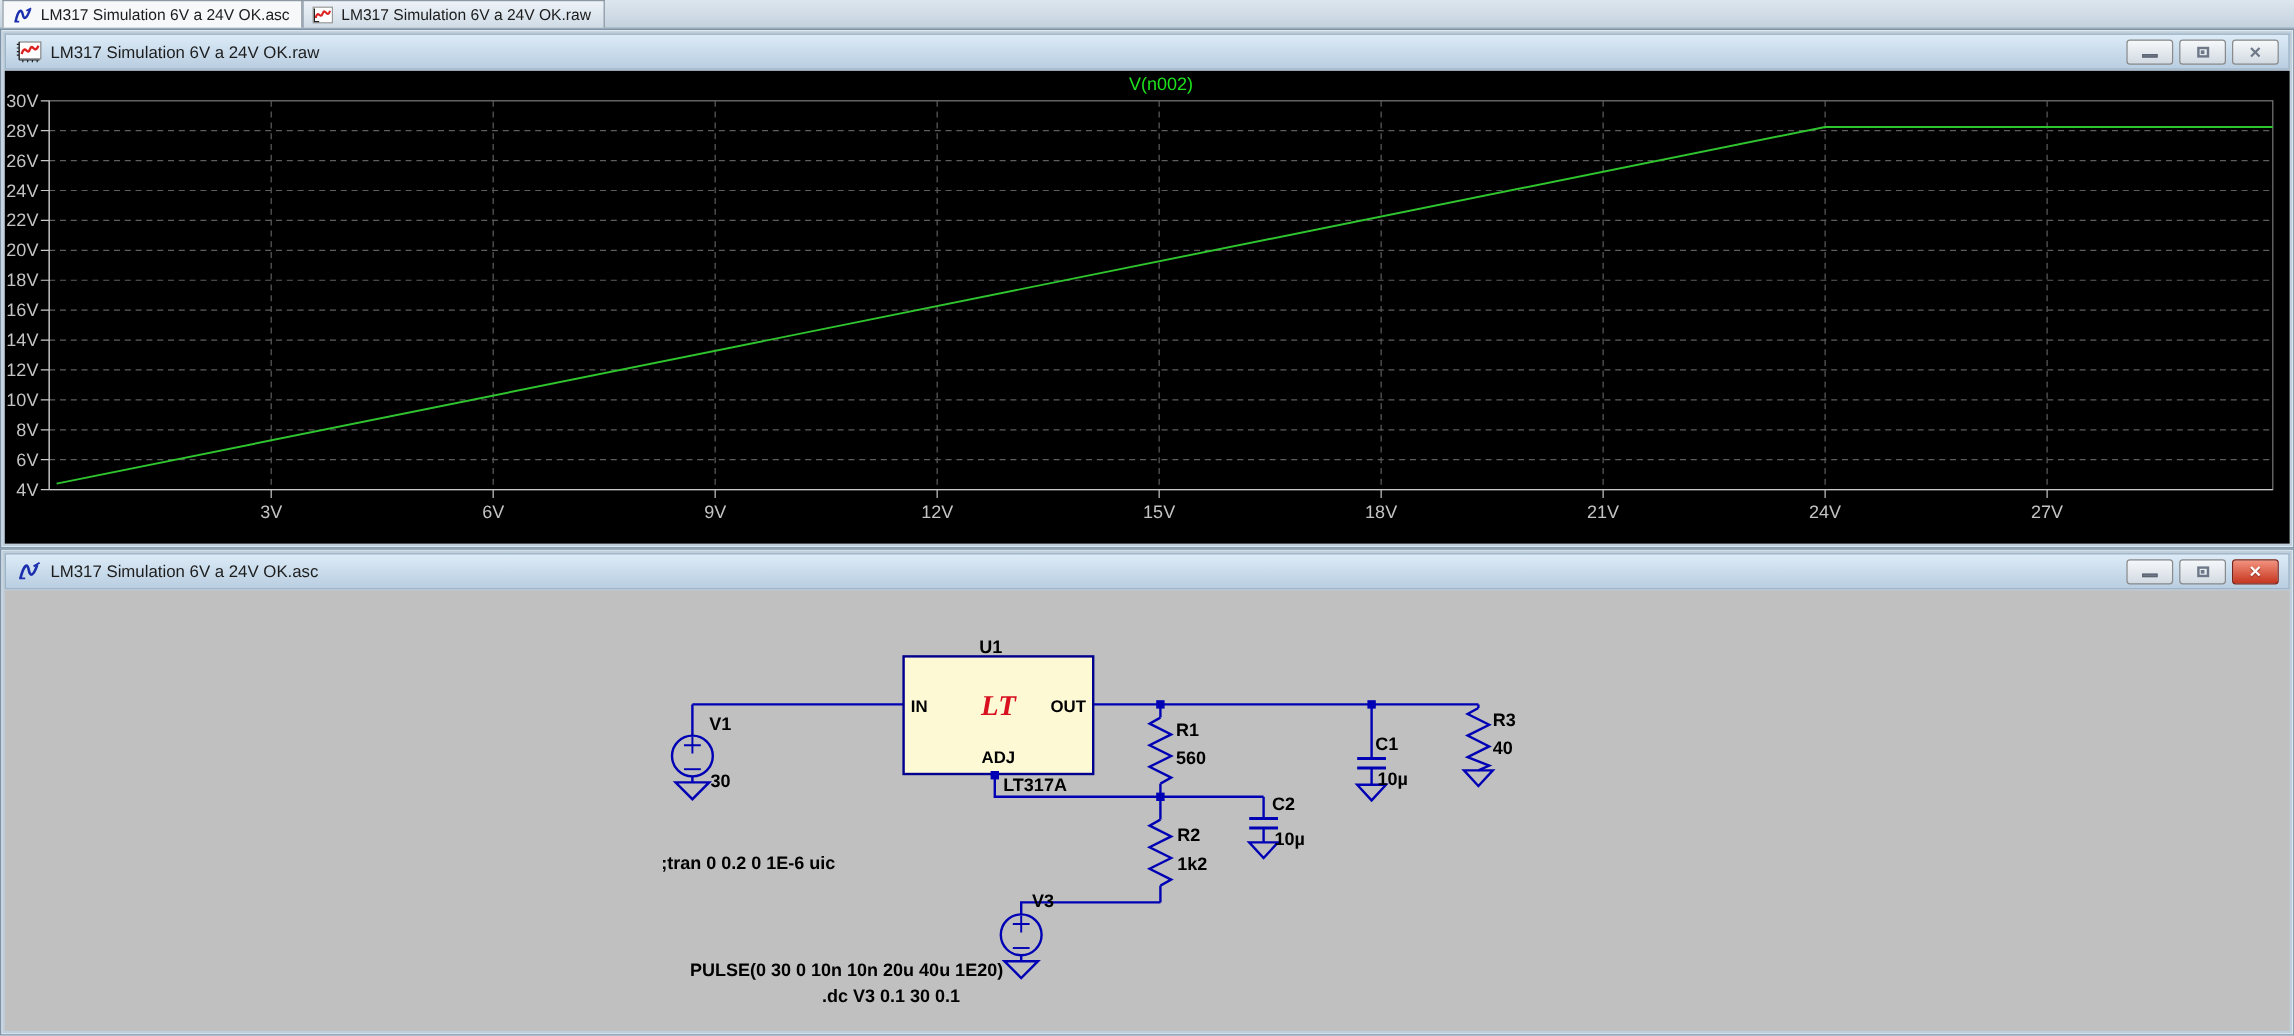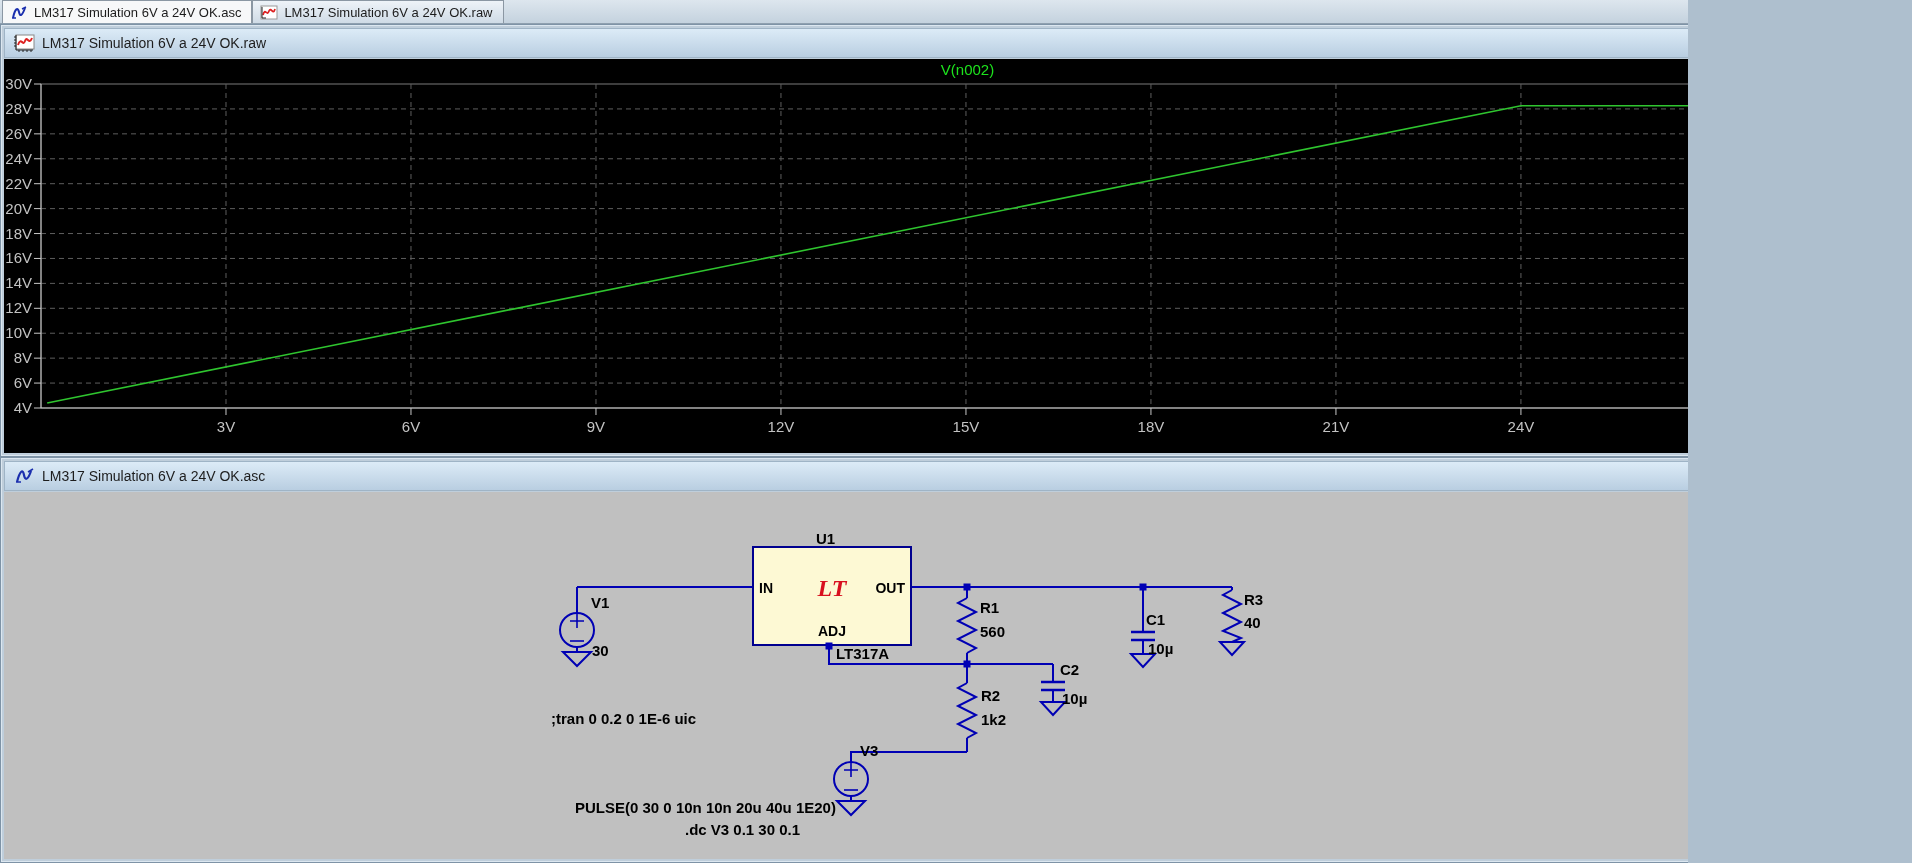--- a/index.html
+++ b/index.html
@@ -1,17 +1,17 @@
 <!DOCTYPE html>
 <html><head>
 <meta charset="utf-8">
 <style>
   html,body{margin:0;padding:0;background:#aebfce;}
   *{box-sizing:border-box;}
-  .screen{position:relative;width:1688px;height:863px;font-family:"Liberation Sans",sans-serif;overflow:hidden;background:#c2cfdb;}
+  .screen{position:relative;width:1912px;height:863px;font-family:"Liberation Sans",sans-serif;overflow:hidden;background:#c2cfdb;}
 
   
   .tabbar{position:absolute;left:0;top:0;width:1912px;height:24px;background:linear-gradient(#dde6ee,#c4d2de);border-bottom:1px solid #8fa0af;display:flex;align-items:flex-end;padding-left:2px;}
   .tab{display:flex;align-items:center;gap:6px;height:23px;padding:0 10px 0 7px;font-size:13px;color:#1c1c1c;border:1px solid #8b97a3;border-bottom:none;cursor:default;}
   .tab.active{background:#f7f8f9;}
   .tab.inactive{background:linear-gradient(#eef3f8,#cfdbe6);}
   .tab .ticon{display:inline-flex;width:18px;height:15px;}
 
   
   .win{position:absolute;left:0;width:1912px;background:#bfcedb;border:1px solid #7e93a6;box-shadow:inset 0 0 0 1px #dce7f0;padding:3px;}

